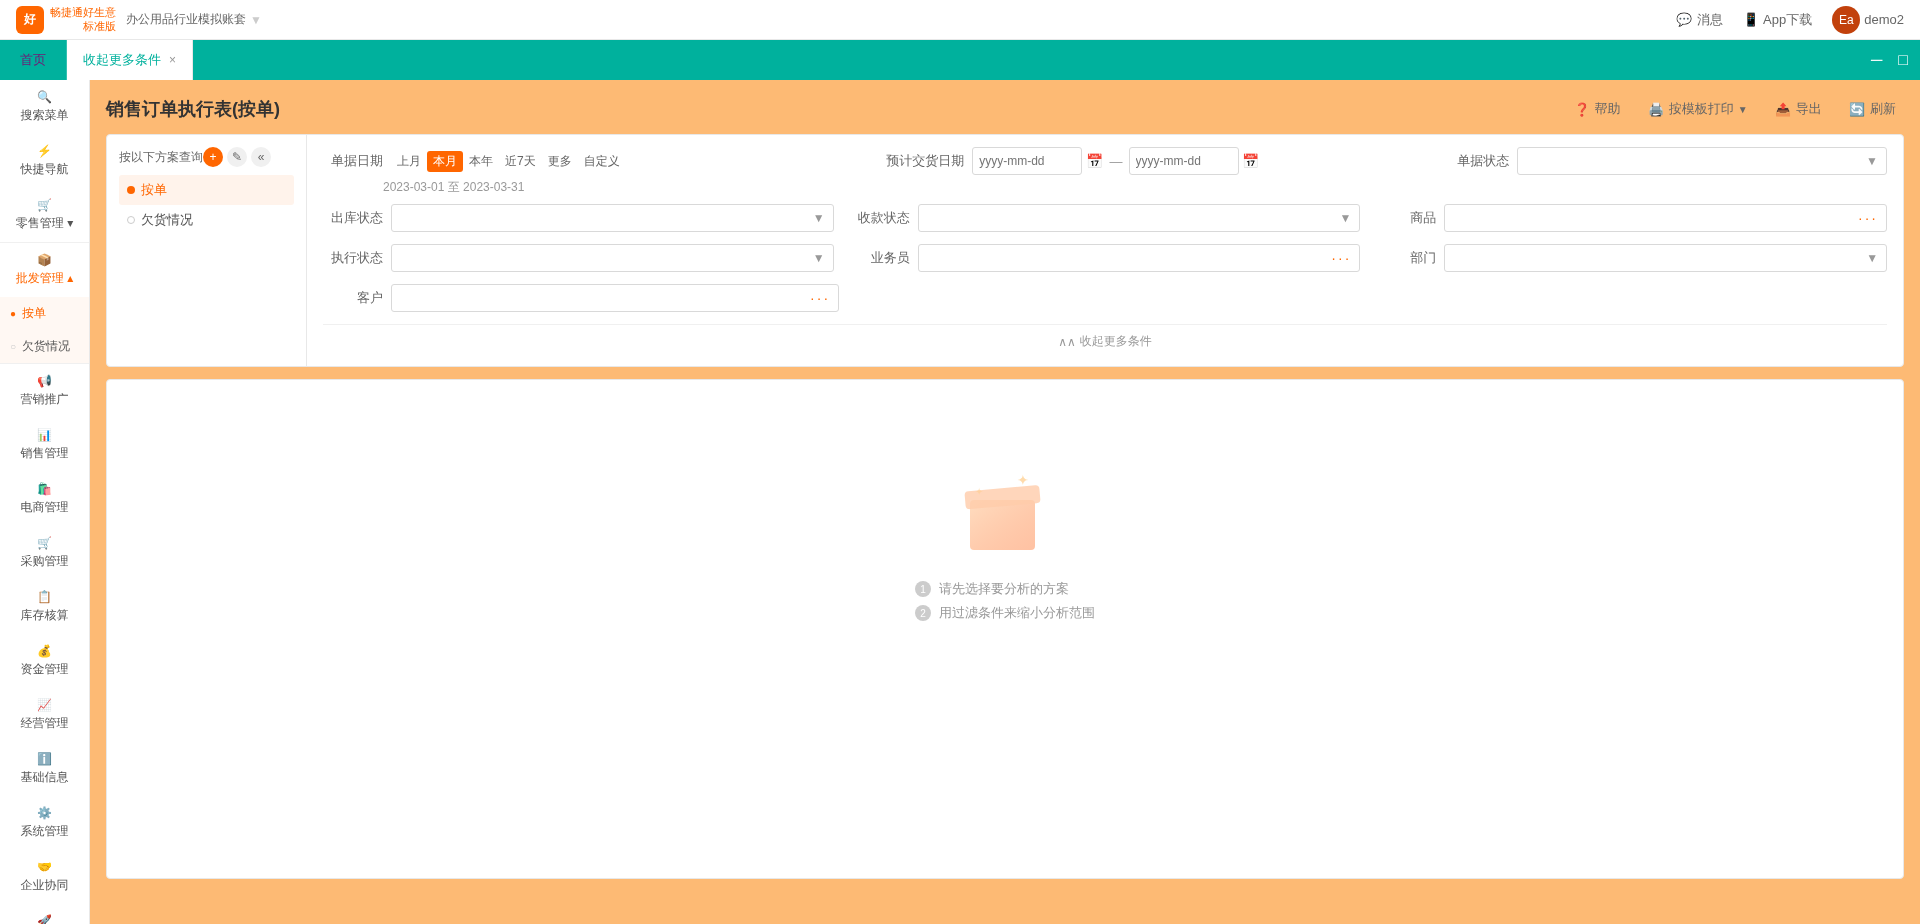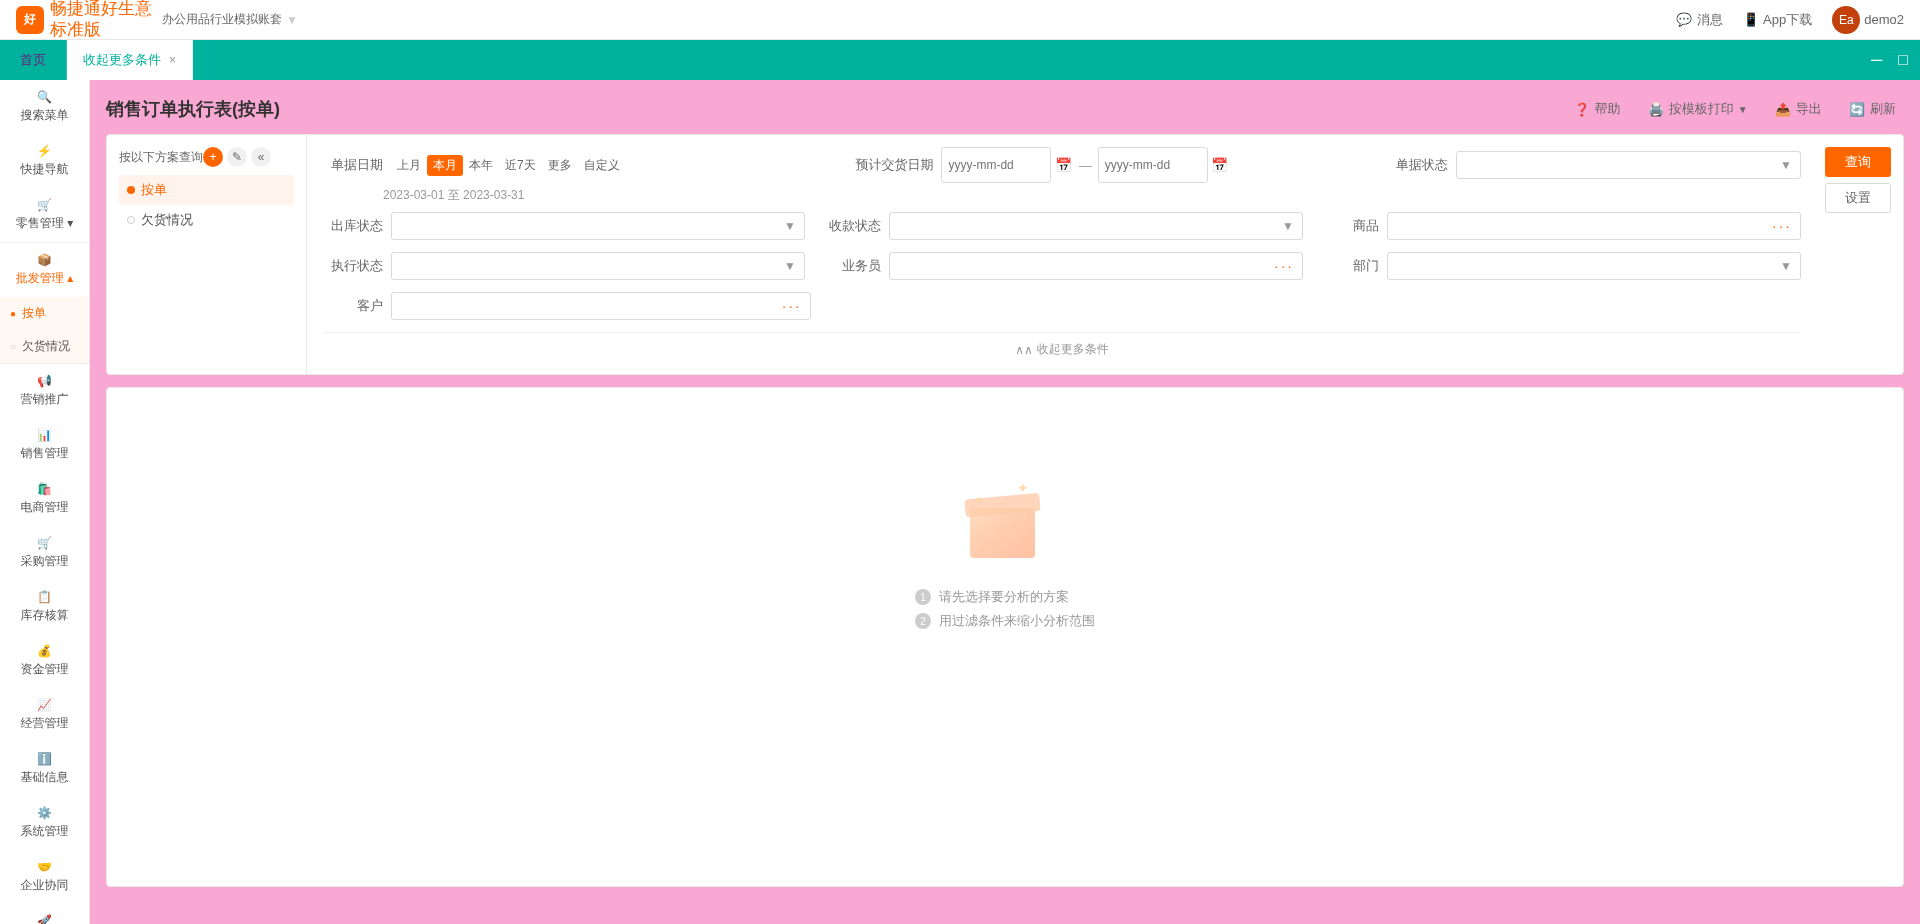--- a/index.html
+++ b/index.html
@@ -12,21 +12,21 @@
       display: flex;
       align-items: center;
       justify-content: space-between;
       padding: 0 16px;
       border-bottom: 1px solid #e8e8e8;
       position: fixed; top: 0; left: 0; right: 0; z-index: 100;
     }
     .top-bar-left { display: flex; align-items: center; gap: 10px; }
     .logo-area { display: flex; align-items: center; gap: 6px; }
     .logo-icon { width: 28px; height: 28px; background: #ff6600; border-radius: 6px; display: flex; align-items: center; justify-content: center; color: #fff; font-size: 12px; font-weight: bold; }
-    .logo-text { font-size: 17px; color: #ff6600; line-height: 1.2; }
+    .logo-text { font-size: 11px; color: #ff6600; line-height: 1.2; text-align: right; }
     .breadcrumb-area { display: flex; align-items: center; gap: 4px; color: #666; font-size: 12px; }
     .breadcrumb-arrow { color: #ccc; }
     .top-bar-right { display: flex; align-items: center; gap: 20px; color: #666; font-size: 13px; }
     .top-bar-right-item { display: flex; align-items: center; gap: 4px; cursor: pointer; }
     .avatar { width: 28px; height: 28px; border-radius: 50%; background: #c2410c; display: flex; align-items: center; justify-content: center; color: #fff; font-size: 12px; }
 
     
     .tab-bar {
       height: 40px;
       background: #00b19d;
@@ -86,21 +86,21 @@
       display: flex; align-items: center; gap: 6px;
     }
     .sidebar-sub-item.active-sub { color: #ff6600; }
 
     
     .main-content {
       margin-left: 90px;
       margin-top: 80px;
       padding: 16px;
       min-height: calc(924px - 80px);
-      background: #f9a8d4;
+      background: #fdba74;
     }
 
     
     .page-header {
       display: flex; align-items: center; justify-content: space-between;
       margin-bottom: 12px;
     }
     .page-title { font-size: 18px; font-weight: bold; color: #333; }
     .page-actions { display: flex; align-items: center; gap: 12px; }
     .action-btn {
@@ -172,21 +172,21 @@
     .filter-date-range { display: flex; align-items: center; gap: 4px; flex: 1; }
     .date-tabs { display: flex; gap: 0; align-items: center; }
     .date-tab {
       padding: 2px 6px; font-size: 12px; cursor: pointer; color: #666;
       border-radius: 2px;
     }
     .date-tab.active-date { background: #ff6600; color: #fff; border-radius: 3px; }
     .date-input {
       border: 1px solid #d9d9d9; border-radius: 3px;
       padding: 3px 6px; font-size: 12px; color: #999; outline: none;
-      height: 36px; width: 110px;
+      height: 28px; width: 110px;
     }
     .dash { color: #999; margin: 0 2px; }
     .cal-icon { color: #ccc; font-size: 14px; cursor: pointer; }
     .more-dots { color: #ff6600; cursor: pointer; font-size: 14px; letter-spacing: 2px; }
     .chevron-down { color: #999; font-size: 12px; }
 
     .filter-actions-row {
       display: flex; justify-content: center; align-items: center;
       padding: 8px 0 4px; border-top: 1px solid #f0f0f0; margin-top: 4px;
     }
@@ -500,24 +500,20 @@
         </div>
 
         <div class="filter-actions-row">
           <button class="collapse-btn">
             <span>∧∧</span>
             <span>收起更多条件</span>
           </button>
         </div>
       </div>
 
-      <div class="query-buttons">
-        <button class="btn-primary">查询</button>
-        <button class="btn-secondary">设置</button>
-      </div>
     </div>
   </div>
 
   <div class="content-area">
     <div class="empty-state">
       <div class="empty-icon">
         <svg width="100" height="100" viewBox="0 0 100 100">
           <defs>
             <linearGradient id="boxGrad" x1="0%" y1="0%" x2="100%" y2="100%">
               <stop offset="0%" style="stop-color:#ffd4b0;stop-opacity:0.8"></stop>

